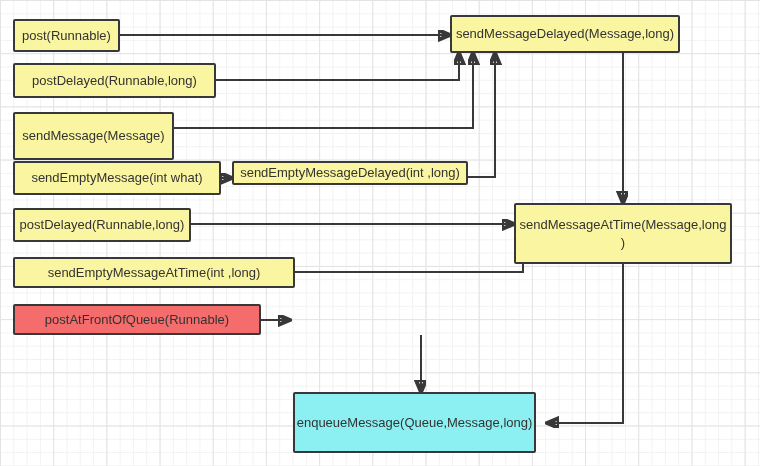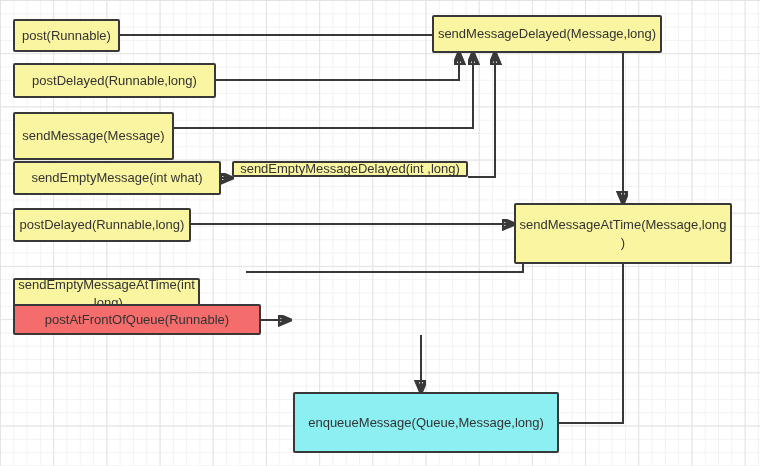--- a/index.html
+++ b/index.html
@@ -29,28 +29,28 @@
     white-space:pre-line;
     padding:0 6px;
   }
   .yellow{background:#faf5a0;}
   .red{background:#f56c6c;}
   .cyan{background:#8cf0f2;}
   #n0{left:13px;top:19px;width:107px;height:33px;}
   #n1{left:13px;top:63px;width:203px;height:35px;}
   #n2{left:13px;top:112px;width:161px;height:48px;}
   #n3{left:13px;top:161px;width:208px;height:34px;}
-  #n4{left:232px;top:161px;width:236px;height:16px;}
+  #n4{left:232px;top:161px;width:236px;height:24px;}
   #n5{left:13px;top:208px;width:178px;height:34px;}
-  #n6{left:13px;top:257px;width:187px;height:31px;margin-top:21px;}
+  #n6{left:13px;top:257px;width:282px;height:31px;}
   #n7{left:13px;top:304px;width:248px;height:31px;}
   #n8{left:290px;top:305px;width:260px;height:30px;}
-  #n9{left:432px;top:15px;width:230px;height:38px;}
+  #n9{left:450px;top:15px;width:230px;height:38px;}
   #n10{left:514px;top:203px;width:218px;height:61px;}
-  #n11{left:293px;top:392px;width:266px;height:61px;}
+  #n11{left:293px;top:392px;width:243px;height:61px;}
 </style>
 </head>
 <body>
 
 <div class="canvas">
 
   <svg class="edges" width="760" height="466" viewBox="0 0 760 466">
     <defs>
       <marker id="arrow" markerUnits="strokeWidth" markerWidth="7" markerHeight="6" refX="6" refY="2.5" orient="auto">
         <path d="M0,0 L6,2.5 L0,5 Z" fill="#383838" stroke="none"></path>

